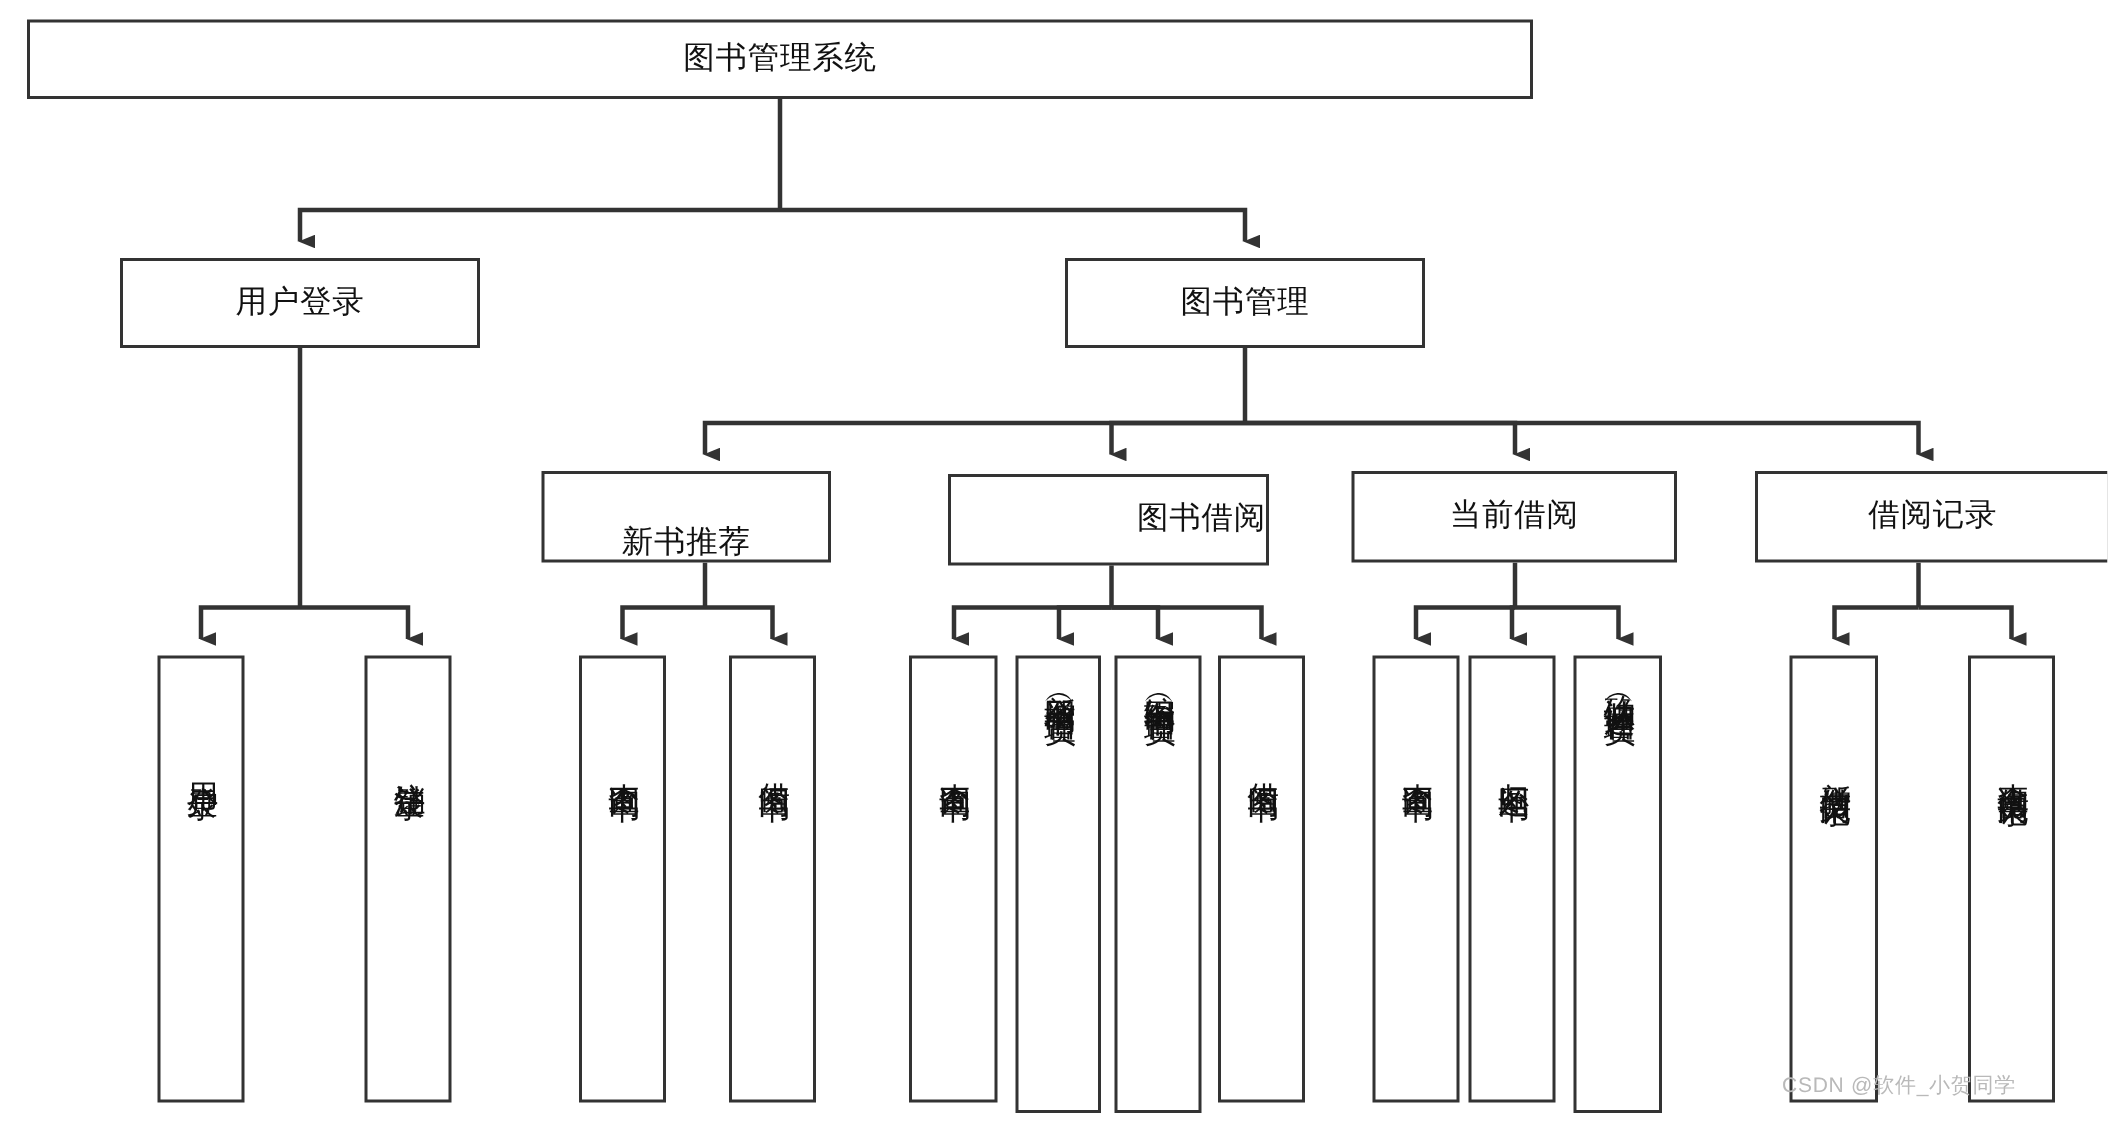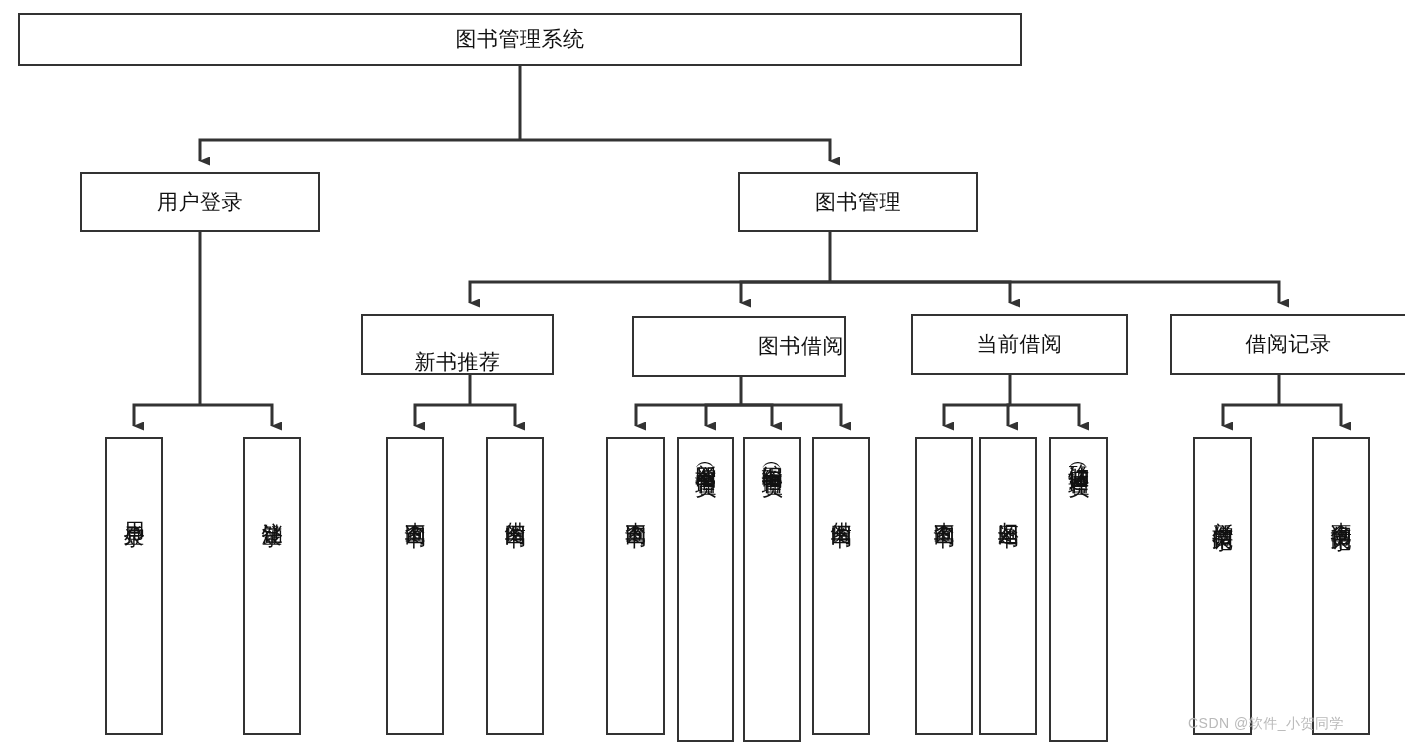--- a/index.html
+++ b/index.html
@@ -110,30 +110,30 @@
       </g>
   </svg>
 
   <div id="nodes-layer">
       <div class="node" style="left: 18px; top: 13px; width: 1004px; height: 53px;">
         <span class="node-label">图书管理系统</span>
       </div>
       <div class="node" style="left: 80px; top: 172px; width: 240px; height: 60px;">
         <span class="node-label">用户登录</span>
       </div>
-      <div class="node" style="left: 738px; top: 172px; width: 240px; height: 60px;">
+      <div class="node" style="left: 710px; top: 172px; width: 240px; height: 60px;">
         <span class="node-label">图书管理</span>
       </div>
       <div class="node" style="left: 361px; top: 314px; width: 193px; height: 61px; align-items: flex-end;">
         <span class="node-label">新书推荐</span>
       </div>
       <div class="node" style="left: 632px; top: 316px; width: 214px; height: 61px; justify-content: flex-end;">
         <span class="node-label">图书借阅</span>
       </div>
-      <div class="node" style="left: 901px; top: 314px; width: 217px; height: 61px; margin-left: 10px;">
+      <div class="node" style="left: 901px; top: 314px; width: 217px; height: 61px;">
         <span class="node-label">当前借阅</span>
       </div>
       <div class="node" style="left: 1170px; top: 314px; width: 237px; height: 61px;">
         <span class="node-label">借阅记录</span>
       </div>
       <div class="node vertical mid" style="left: 105px; top: 437px; width: 58px; height: 298px;">
         <span class="node-label">用户登录</span>
       </div>
       <div class="node vertical mid" style="left: 243px; top: 437px; width: 58px; height: 298px;">
         <span class="node-label">注销登录</span>

